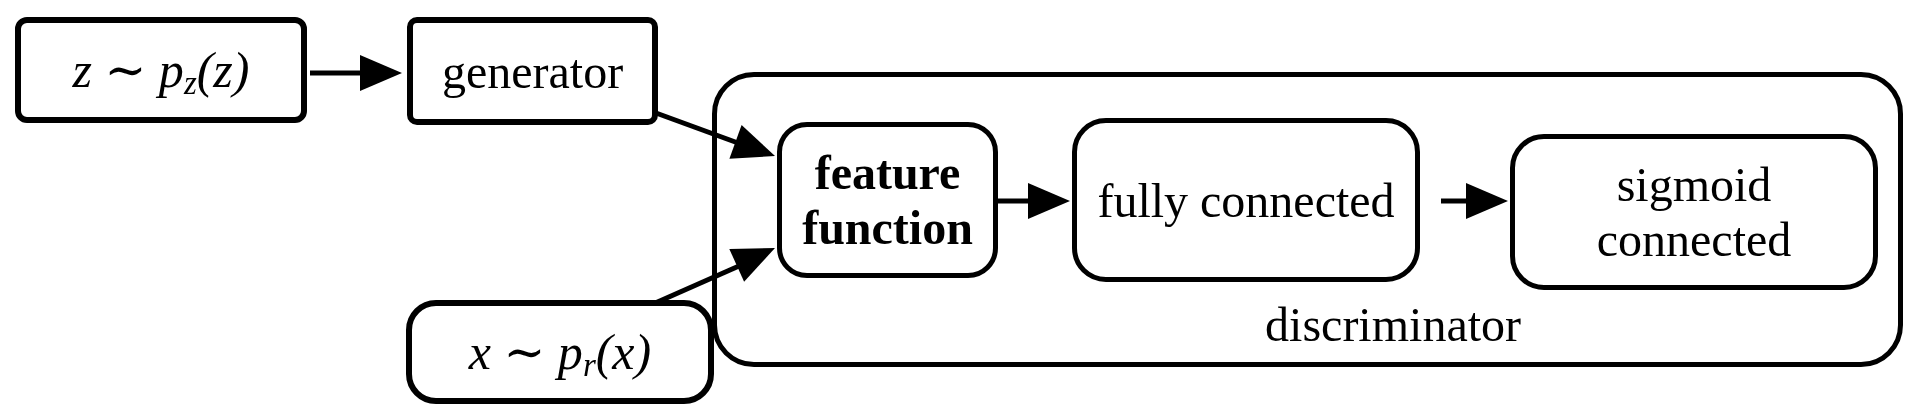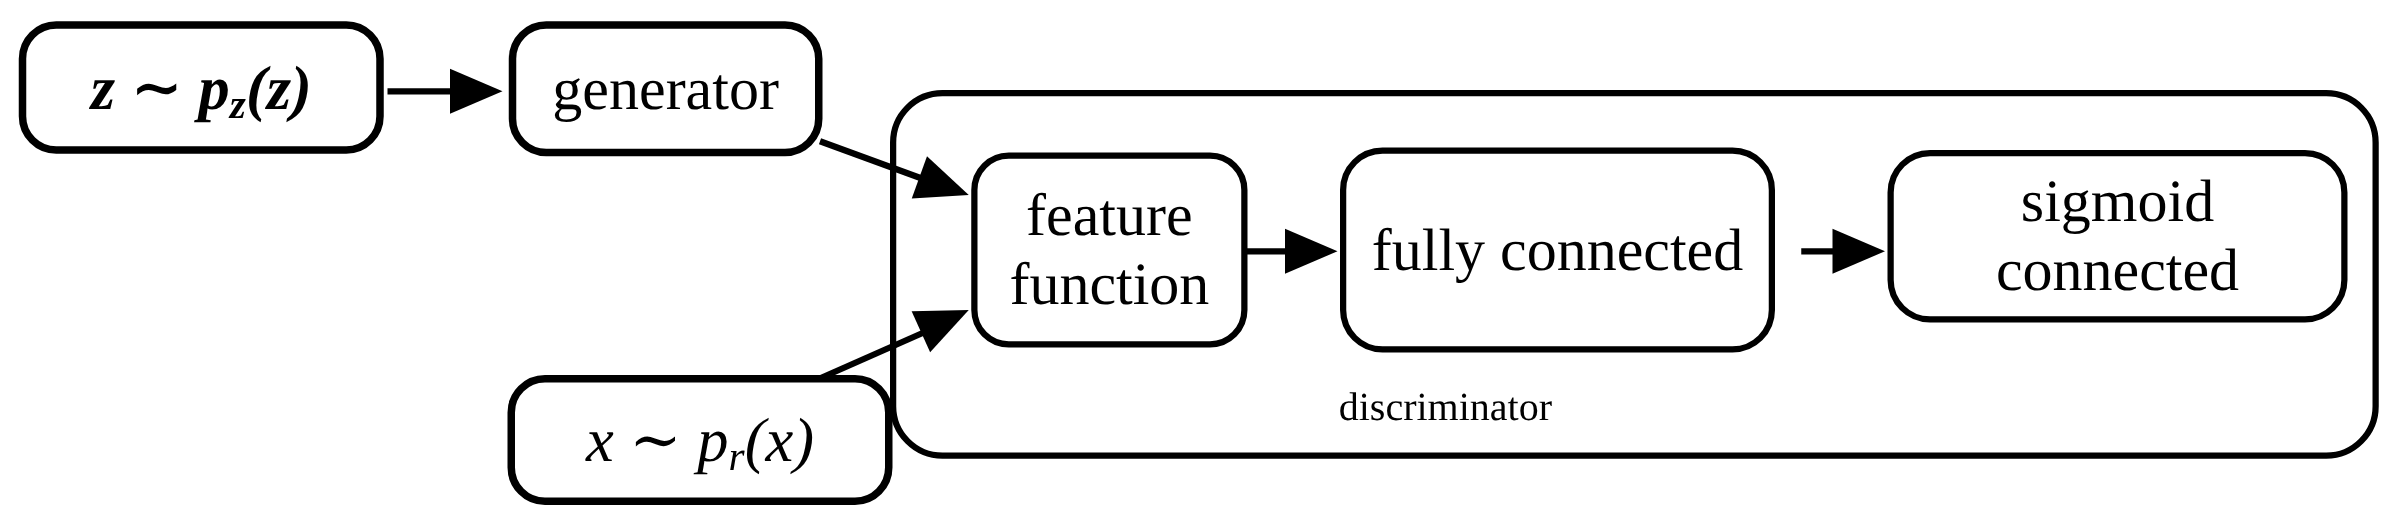--- a/index.html
+++ b/index.html
@@ -45,40 +45,40 @@
     box-sizing: border-box;
     background: transparent;
     border: 5px solid #000000;
     border-radius: 42px;
   }
   .inner-node {
     border-width: 5px;
   }
   .group-label {
     position: absolute;
-    font-size: 32px;
+    font-size: 48px;
     line-height: 50px;
-    text-align: left;
+    text-align: right;
     white-space: nowrap;
   }
   .edges {
     position: absolute;
     left: 0;
     top: 0;
     width: 1921px;
     height: 420px;
     pointer-events: none;
   }
-  #node-z      { left: 15px;   top: 17px;  width: 292px;  height: 106px; border-radius: 30px; font-weight: bold; }
-  #node-gen    { left: 407px;  top: 17px;  width: 251px;  height: 108px; border-radius: 30px; }
+  #node-z      { left: 15px;   top: 17px;  width: 292px;  height: 106px; border-radius: 12px; }
+  #node-gen    { left: 407px;  top: 17px;  width: 251px;  height: 108px; border-radius: 10px; }
   #node-x      { left: 406px;  top: 300px; width: 308px;  height: 104px; border-radius: 30px; }
   #group-disc  { left: 712px;  top: 72px;  width: 1191px; height: 295px; }
-  #node-feat   { left: 777px;  top: 122px; width: 221px;  height: 156px; border-radius: 30px; }
+  #node-feat   { left: 777px;  top: 122px; width: 221px;  height: 156px; border-radius: 30px; font-weight: bold; }
   #node-fc     { left: 1072px; top: 118px; width: 348px;  height: 164px; border-radius: 34px; }
-  #node-sig    { left: 1510px; top: 120px; width: 368px;  height: 138px; border-radius: 34px; font-family: Liberation Serif, serif; }
+  #node-sig    { left: 1510px; top: 134px; width: 368px;  height: 156px; border-radius: 34px; font-family: Liberation Serif, serif; }
   #disc-label  { left: 1071px; top: 300px; width: 450px; }
 </style>
 </head>
 <body>
 
 <div class="canvas">
 
   <svg class="edges" viewBox="0 0 1921 420" xmlns="http://www.w3.org/2000/svg">
     <g>
       <line x1="310" y1="73" x2="362" y2="73" stroke="#000000" stroke-width="5"></line>

